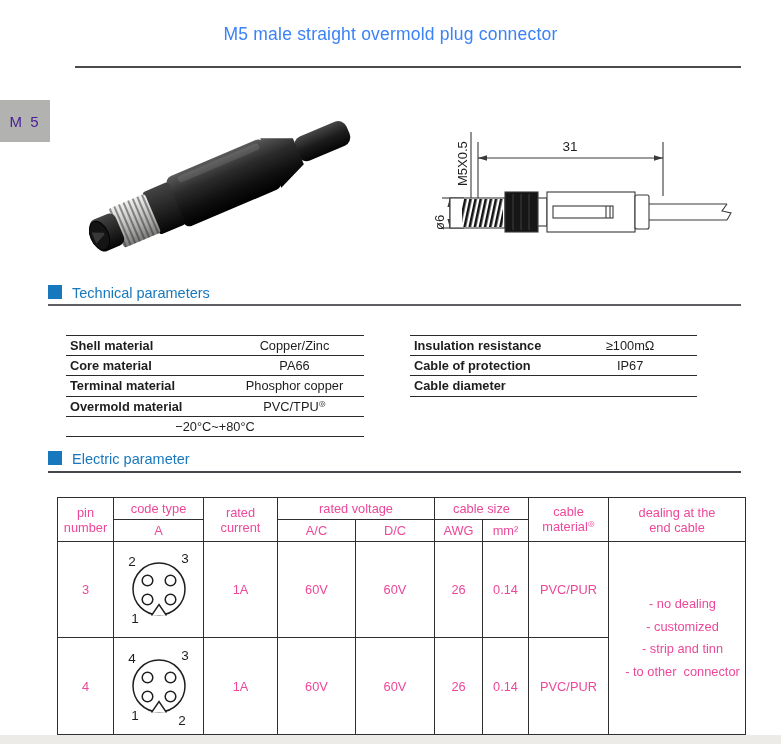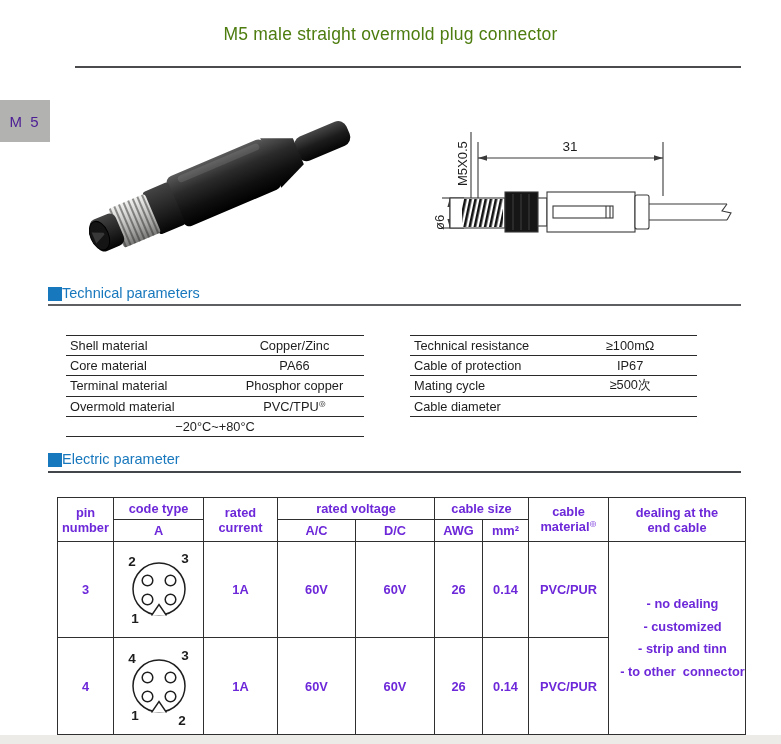--- a/index.html
+++ b/index.html
@@ -1,48 +1,48 @@
 <!DOCTYPE html>
 <html><head>
 <meta charset="utf-8">
 <style>
   html,body{margin:0;padding:0;background:#fff;}
   .page{position:relative;width:781px;height:744px;background:#ffffff;overflow:hidden;
         font-family:"Liberation Sans","DejaVu Sans",sans-serif;color:#1d1d1d;}
 
   
   .title{position:absolute;top:24px;left:0;width:100%;text-align:center;
-         font-size:17.5px;color:#4d7c0f;letter-spacing:.2px;}
+         font-size:17.5px;color:#3b82f6;letter-spacing:.2px;}
   .title-rule{position:absolute;left:75px;top:66px;width:666px;height:2px;background:#4b4b4d;}
 
   
   .side-tab{position:absolute;left:0;top:100px;width:50px;height:42px;background:#b2b2b0;
             color:#4c1d95;font-size:15px;letter-spacing:2px;display:flex;
             align-items:center;justify-content:center;}
 
   
-  .sec-head{position:absolute;left:48px;display:flex;align-items:flex-end;}
+  .sec-head{position:absolute;left:48px;display:flex;align-items:flex-start;gap:10px;}
   .sec-square{width:14px;height:14px;background:#1878bd;display:inline-block;}
   .sec-label{font-size:14.5px;color:#1878bd;}
   .sec-rule{position:absolute;left:48px;width:693px;height:2px;}
   .rule-tech{top:304px;background:#5d5f62;}
   .rule-elec{top:471px;background:#43474c;}
 
   
   .ttable{position:absolute;border-top:1.4px solid #2a2a2a;font-size:12.8px;}
   .trow{display:flex;align-items:center;height:19.2px;border-bottom:1.4px solid #2a2a2a;}
-  .tlabel{width:52%;padding-left:4px;white-space:nowrap;}
+  .tlabel{width:52%;padding-left:4px;white-space:nowrap;font-weight:bold;}
   .tvalue{flex:1;text-align:center;white-space:nowrap;}
   sup.mark{font-size:8px;}
 
   
   .etable-wrap{position:absolute;left:57px;top:497px;}
   table.etable{border-collapse:collapse;table-layout:fixed;width:688px;}
-  .etable th,.etable td{border:1.2px solid #2f2f2f;font-weight:bold;text-align:center;
-        vertical-align:middle;font-size:12.8px;color:#6d28d9;padding:0;overflow:hidden;}
+  .etable th,.etable td{border:1.2px solid #2f2f2f;font-weight:normal;text-align:center;
+        vertical-align:middle;font-size:12.8px;color:#ec4899;padding:0;overflow:hidden;}
   .hrow1 th{height:21px;}
   .hrow2 th{height:21px;}
   .brow1 td{height:95px;}
   .brow2 td{height:96px;}
   .deal-cell{text-align:right;vertical-align:middle;padding-left:11px !important;}
   .deal-item{line-height:22.5px;white-space:pre;}
 
   
   .photo-svg{position:absolute;left:78px;top:102px;}
   .draw-svg{position:absolute;left:420px;top:118px;}
@@ -168,30 +168,26 @@
       <span class="tlabel">Overmold material</span>
       <span class="tvalue"><span>PVC/TPU</span><sup class="mark">◎</sup></span>
     </div>
     <div class="trow">
       <span class="tvalue"><span>−20°C~+80°C</span></span>
     </div>
   </div>
 
   <div class="ttable" style="left:410px;top:335px;width:287px;">
     <div class="trow">
-      <span class="tlabel">Technical resistance</span>
+      <span class="tlabel">Insulation resistance</span>
       <span class="tvalue"><span>≥100mΩ</span></span>
     </div>
     <div class="trow">
       <span class="tlabel">Cable of protection</span>
       <span class="tvalue"><span>IP67</span></span>
-    </div>
-    <div class="trow">
-      <span class="tlabel">Mating cycle</span>
-      <span class="tvalue"><span>≥500次</span></span>
     </div>
     <div class="trow">
       <span class="tlabel">Cable diameter</span>
       <span class="tvalue"><span></span></span>
     </div>
   </div>
 
   <div class="sec-head" style="top:451px;">
     <span class="sec-square"></span>
     <span class="sec-label">Electric parameter</span>

